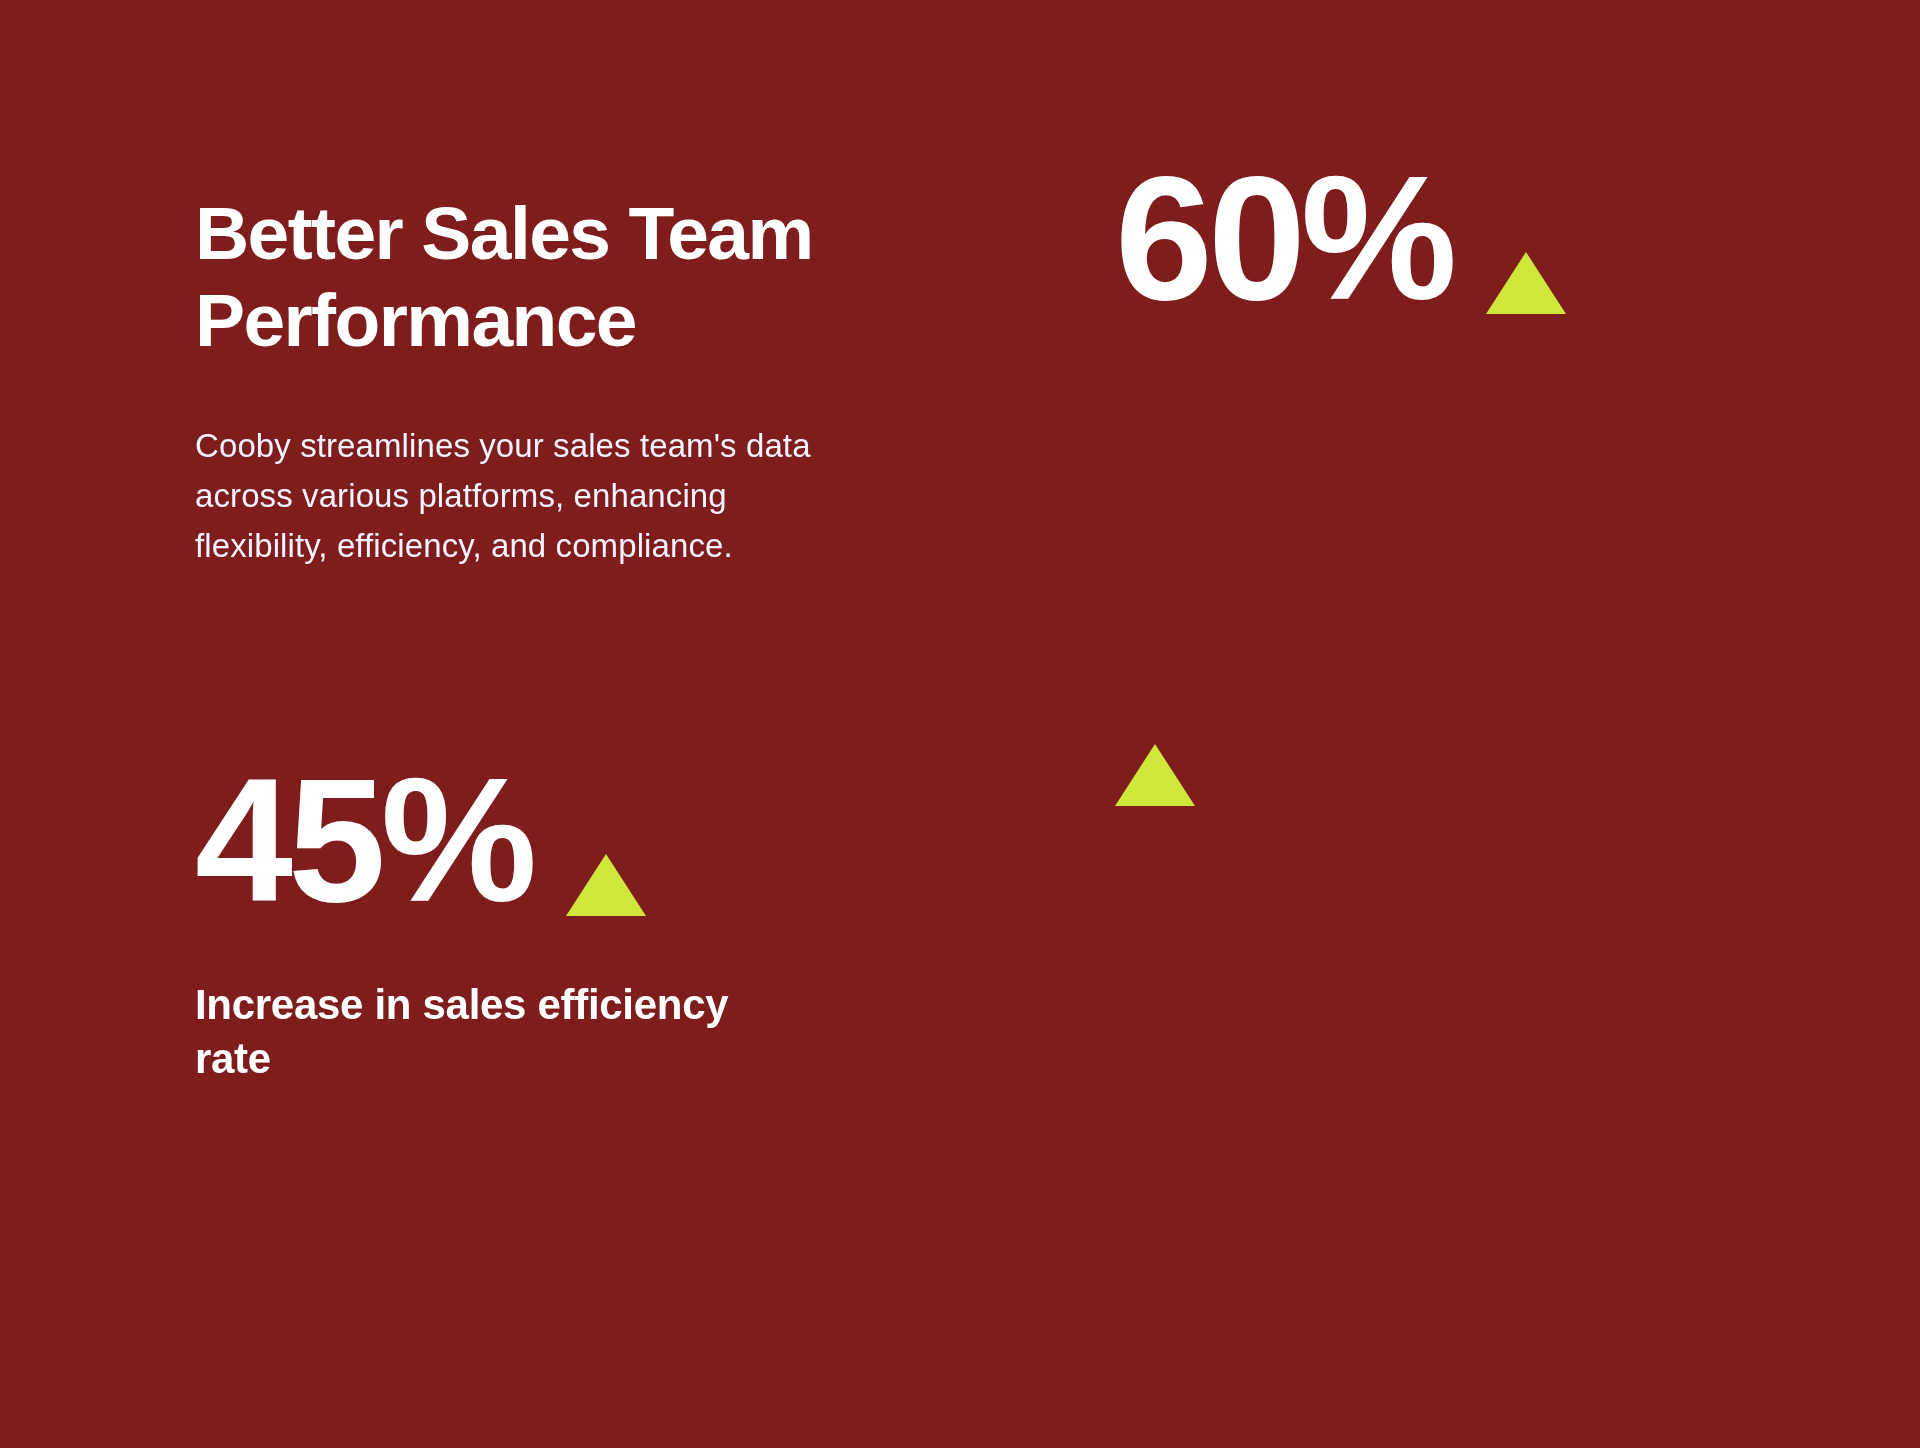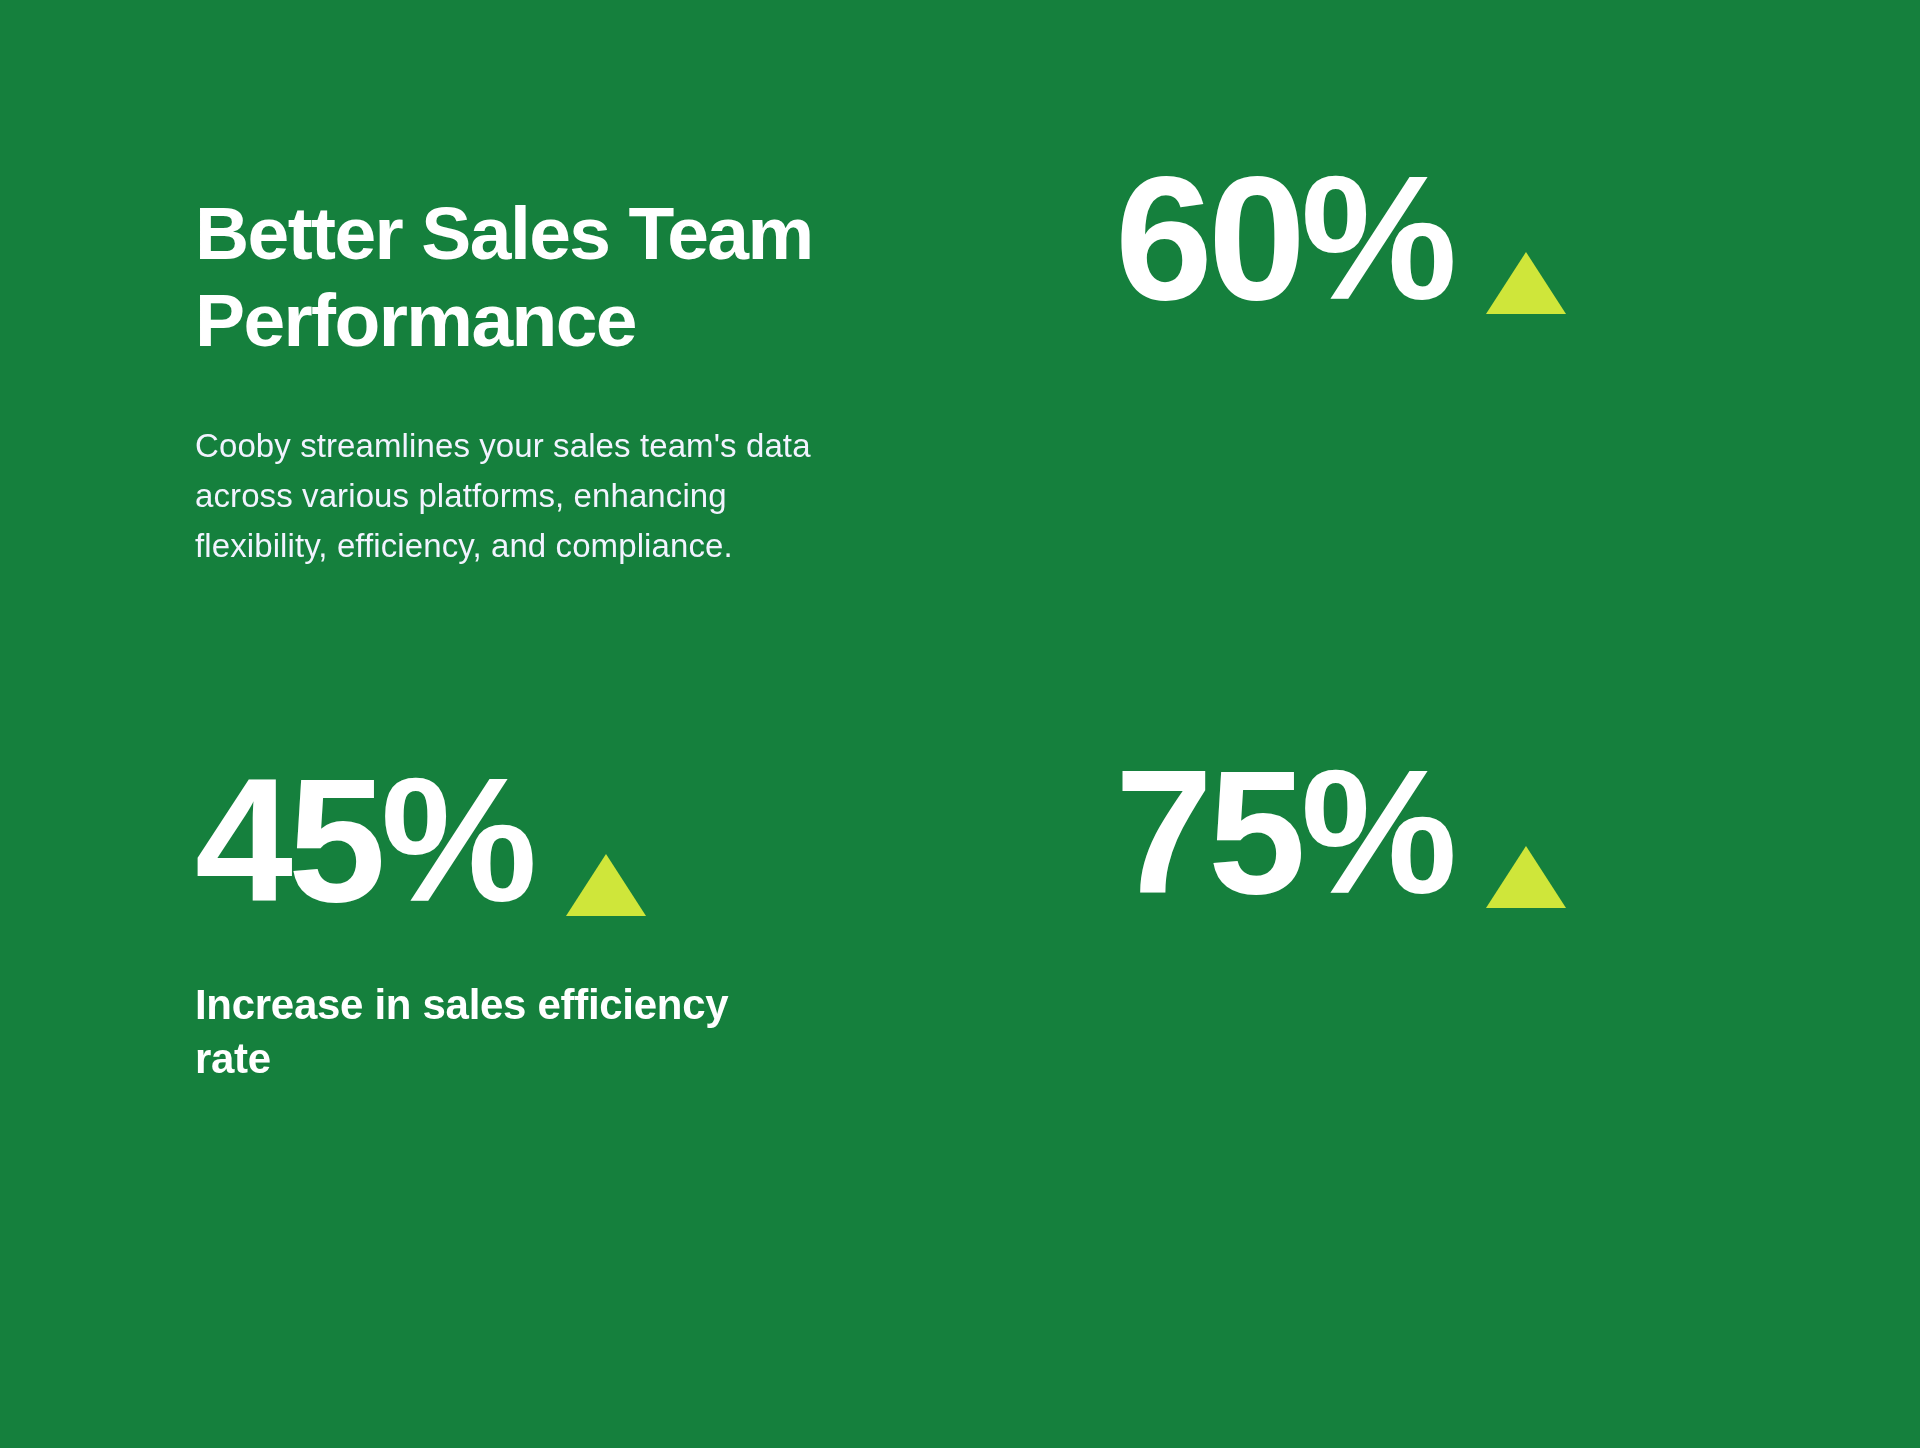--- a/index.html
+++ b/index.html
@@ -12,21 +12,21 @@
     overflow: hidden;
     font-family: "Liberation Sans", sans-serif;
     background: #6272fb;
     -webkit-font-smoothing: antialiased;
   }
 
   .poster {
     position: relative;
     width: 1920px;
     height: 1448px;
-    background: #15803d;
+    background: #7f1d1d;
     box-sizing: border-box;
   }
 
   
   .grid {
     position: absolute;
     left: 195px;
     top: 0;
     width: 1570px;
     height: 1448px;
@@ -141,19 +141,18 @@
     <div class="cell stat stat-bottom-left">
       <div class="stat-value-row">
         <span class="stat-value">45%</span>
         <span class="trend-triangle"></span>
       </div>
       <p class="stat-label">Increase in sales efficiency rate</p>
     </div>
 
     <div class="cell stat stat-bottom-right">
       <div class="stat-value-row">
-        <span class="stat-value">75%</span>
         <span class="trend-triangle"></span>
       </div>
     </div>
 
   </div>
 </div>
 
 </body></html>

